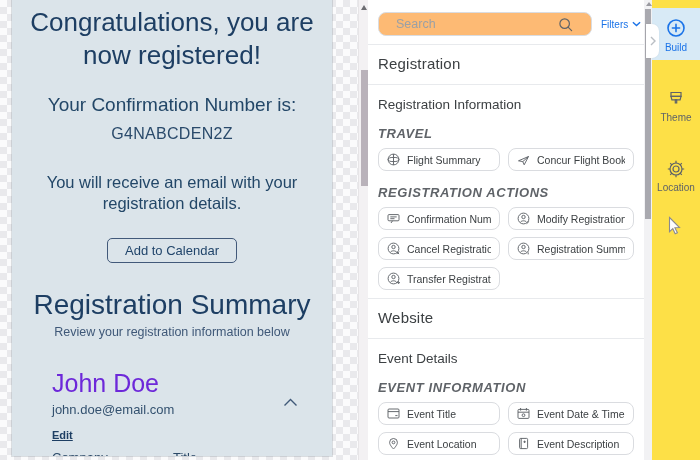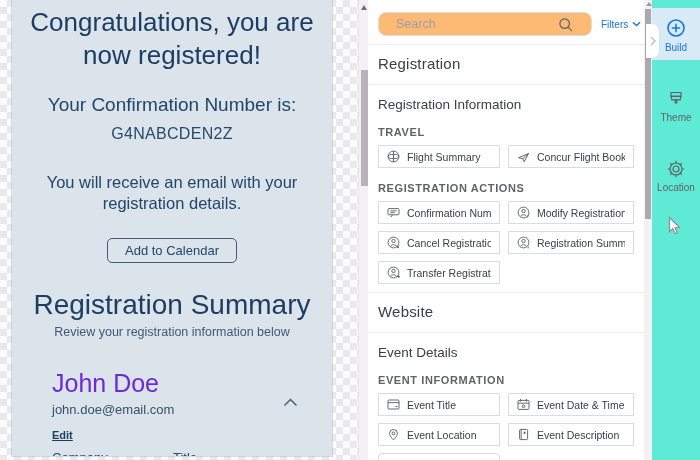--- a/index.html
+++ b/index.html
@@ -57,33 +57,33 @@
   .wp-search { flex:1; display:flex; align-items:center; height:24px; padding:0 17px;
     border:1px solid #dadce0; border-radius:8px; background:#fdba74; }
   .wp-search input { border:0; outline:0; flex:1; min-width:0; font-size:12.5px;
     color:#3c4043; font-family:inherit; background:transparent; }
   .wp-search input::placeholder { color:#9aa0a6; }
   .wp-filters { display:flex; align-items:center; gap:4px; font-size:10px;
     color:#1a73e8; cursor:pointer; white-space:nowrap; }
   .wp-divider { height:1px; background:#e8eaed; margin-top:8px; }
   .wp-section { font-size:15px; font-weight:500; color:#3c4043; margin:10px 10px 12px; letter-spacing:.2px; }
   .wp-subsection { font-size:13.5px; font-weight:500; color:#3c4043; margin:12px 10px 0; }
-  .wp-group { font-size:11px; font-weight:bold; color:#5f6368; letter-spacing:.6px; margin:14px 10px 0; }
+  .wp-group { font-size:13px; font-weight:bold; color:#5f6368; letter-spacing:.6px; margin:14px 10px 0;font-style:italic; }
   .wp-grid { display:grid; grid-template-columns:122px 126px; gap:7px 8px; margin:7px 10px 0; }
-  .wp-btn { height:23px; border:1px solid #dadce0; border-radius:0; background:#fff;
+  .wp-btn { height:23px; border:1px solid #dadce0; border-radius:8px; background:#fff;
     display:flex; align-items:center; gap:7px; padding:0 8px; font-size:10.5px;
     color:#3c4043; font-family:inherit; cursor:pointer; text-align:left; }
   .wp-btn .wp-ic { display:flex; align-items:center; flex:none; }
   .wp-btn .wp-lb { white-space:nowrap; overflow:hidden; }
   .wp-cutoff { margin:7px 10px 0; width:122px; height:23px; border:1px solid #dadce0;
     border-radius:4px; background:#fff; }
 
   
   .side-rail { position:absolute; left:652px; top:0; width:48px; height:460px;
-    background:#5eead4; }
+    background:#fde047; }
   .nav-item { width:48px; display:flex; flex-direction:column; align-items:center;
     gap:3px; padding:9px 0 7px; cursor:pointer; }
   .nav-item .nav-label { font-size:10px; color:#5f6368; }
   .nav-item.active { background:#d8eaf6; margin-top:8px; }
   .nav-item.active .nav-label { color:#1a73e8; }
   .nav-gap { height:20px; }
   .rail-notch { position:absolute; left:646px; top:24px; width:13px; height:34px;
     background:#fff; border-radius:0 7px 7px 0; display:flex; align-items:center;
     justify-content:center; color:#b9bec4; font-size:11px; cursor:pointer;
     box-shadow:0 0 2px rgba(0,0,0,.08); }

